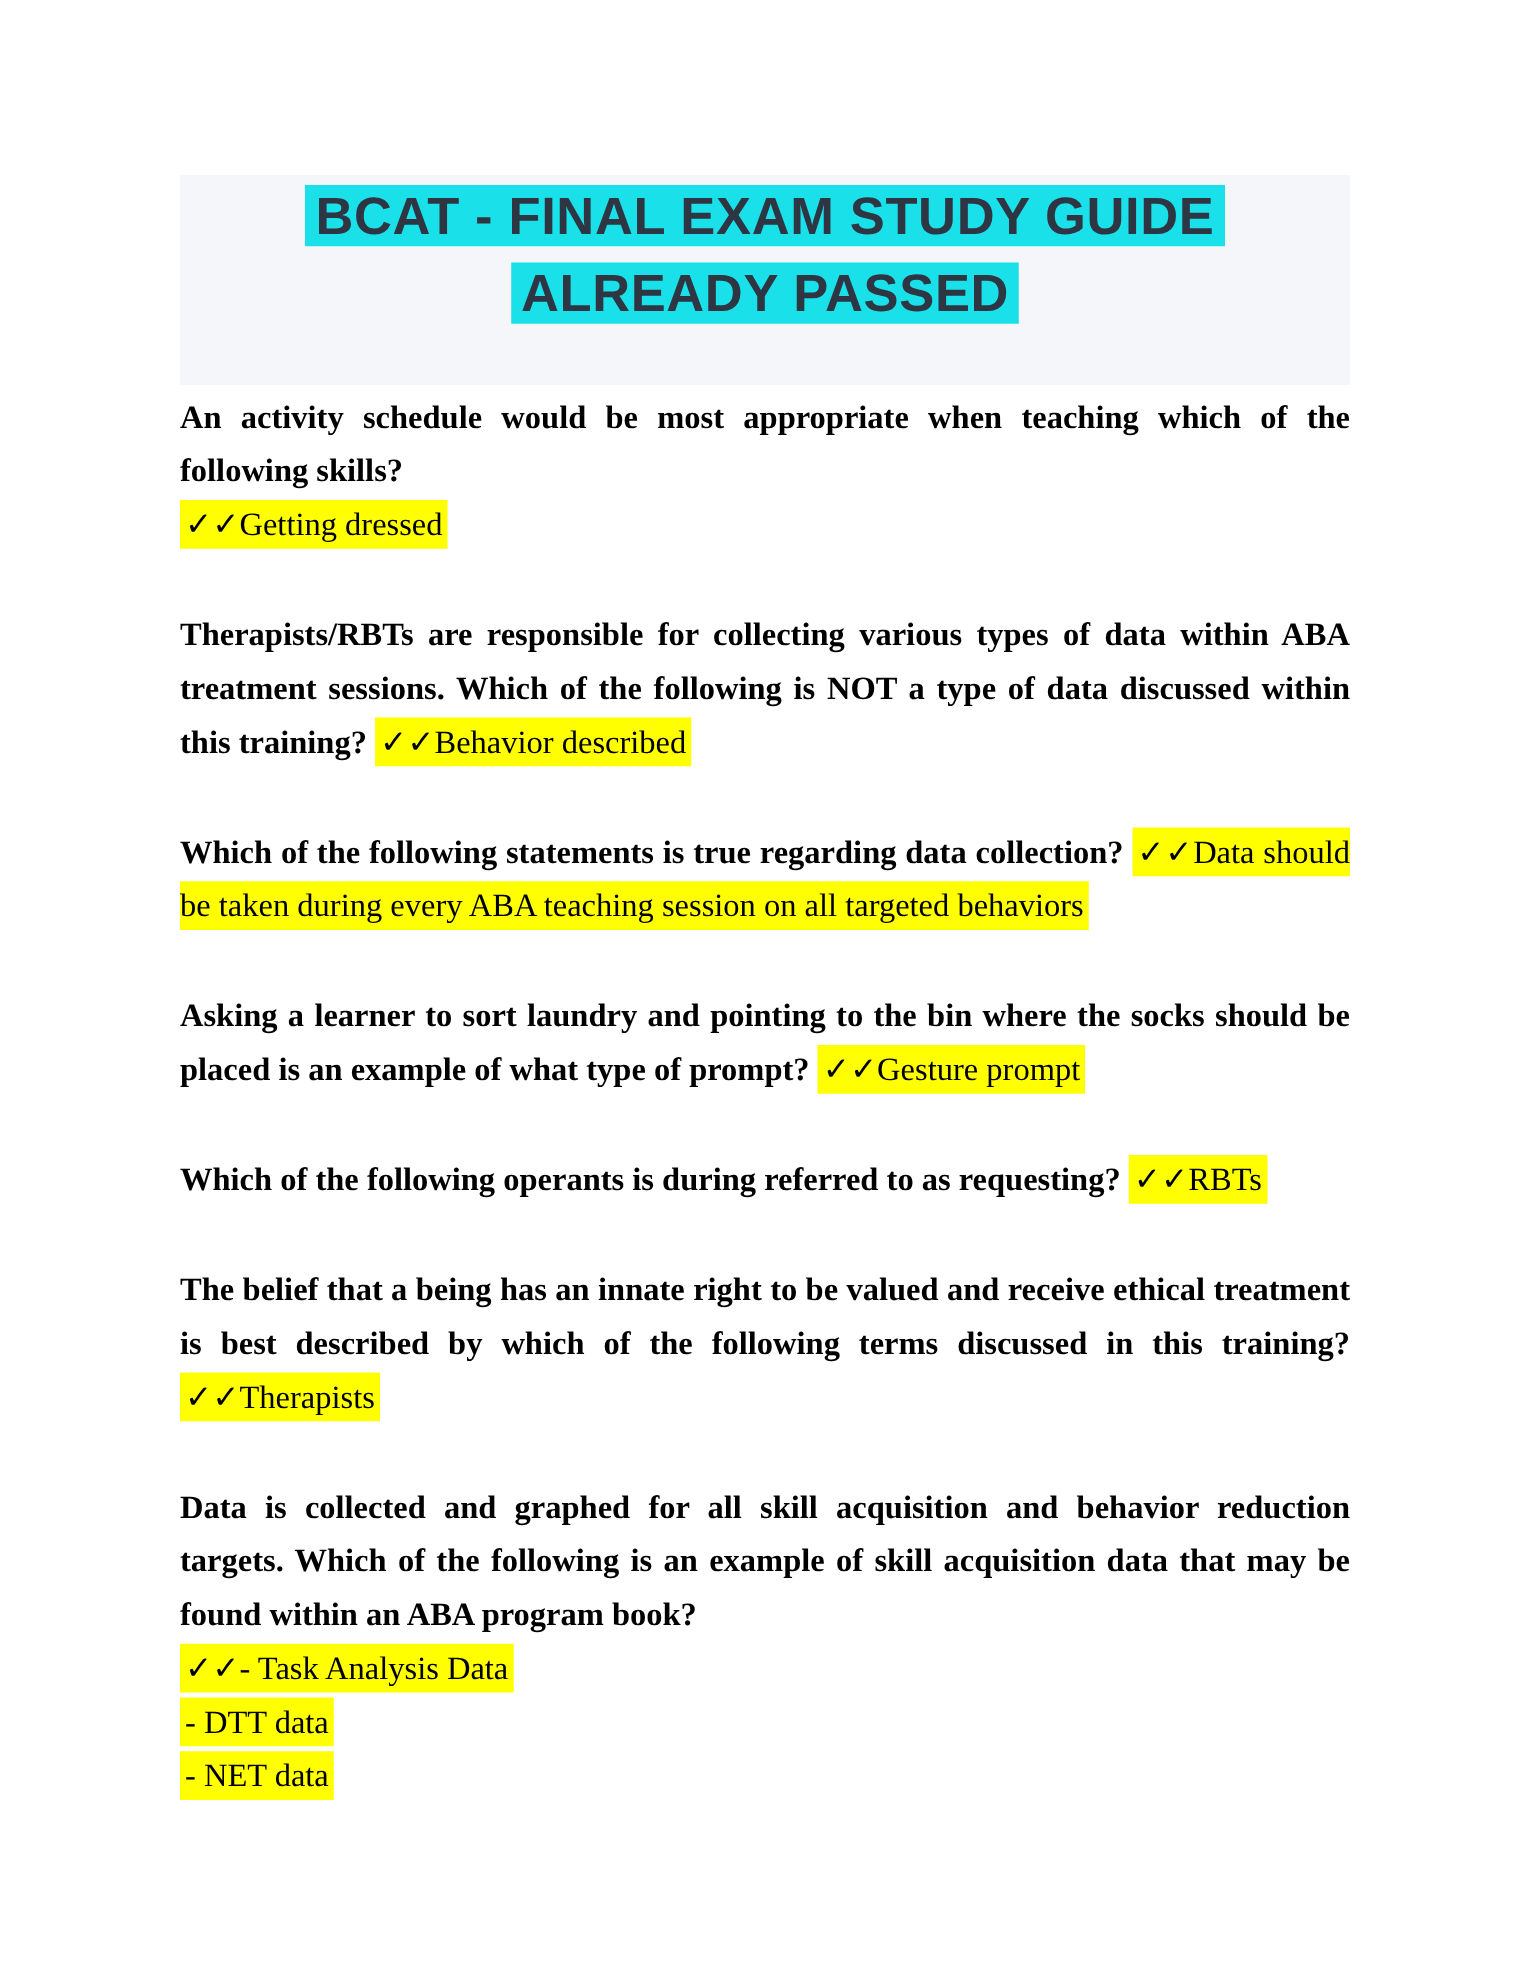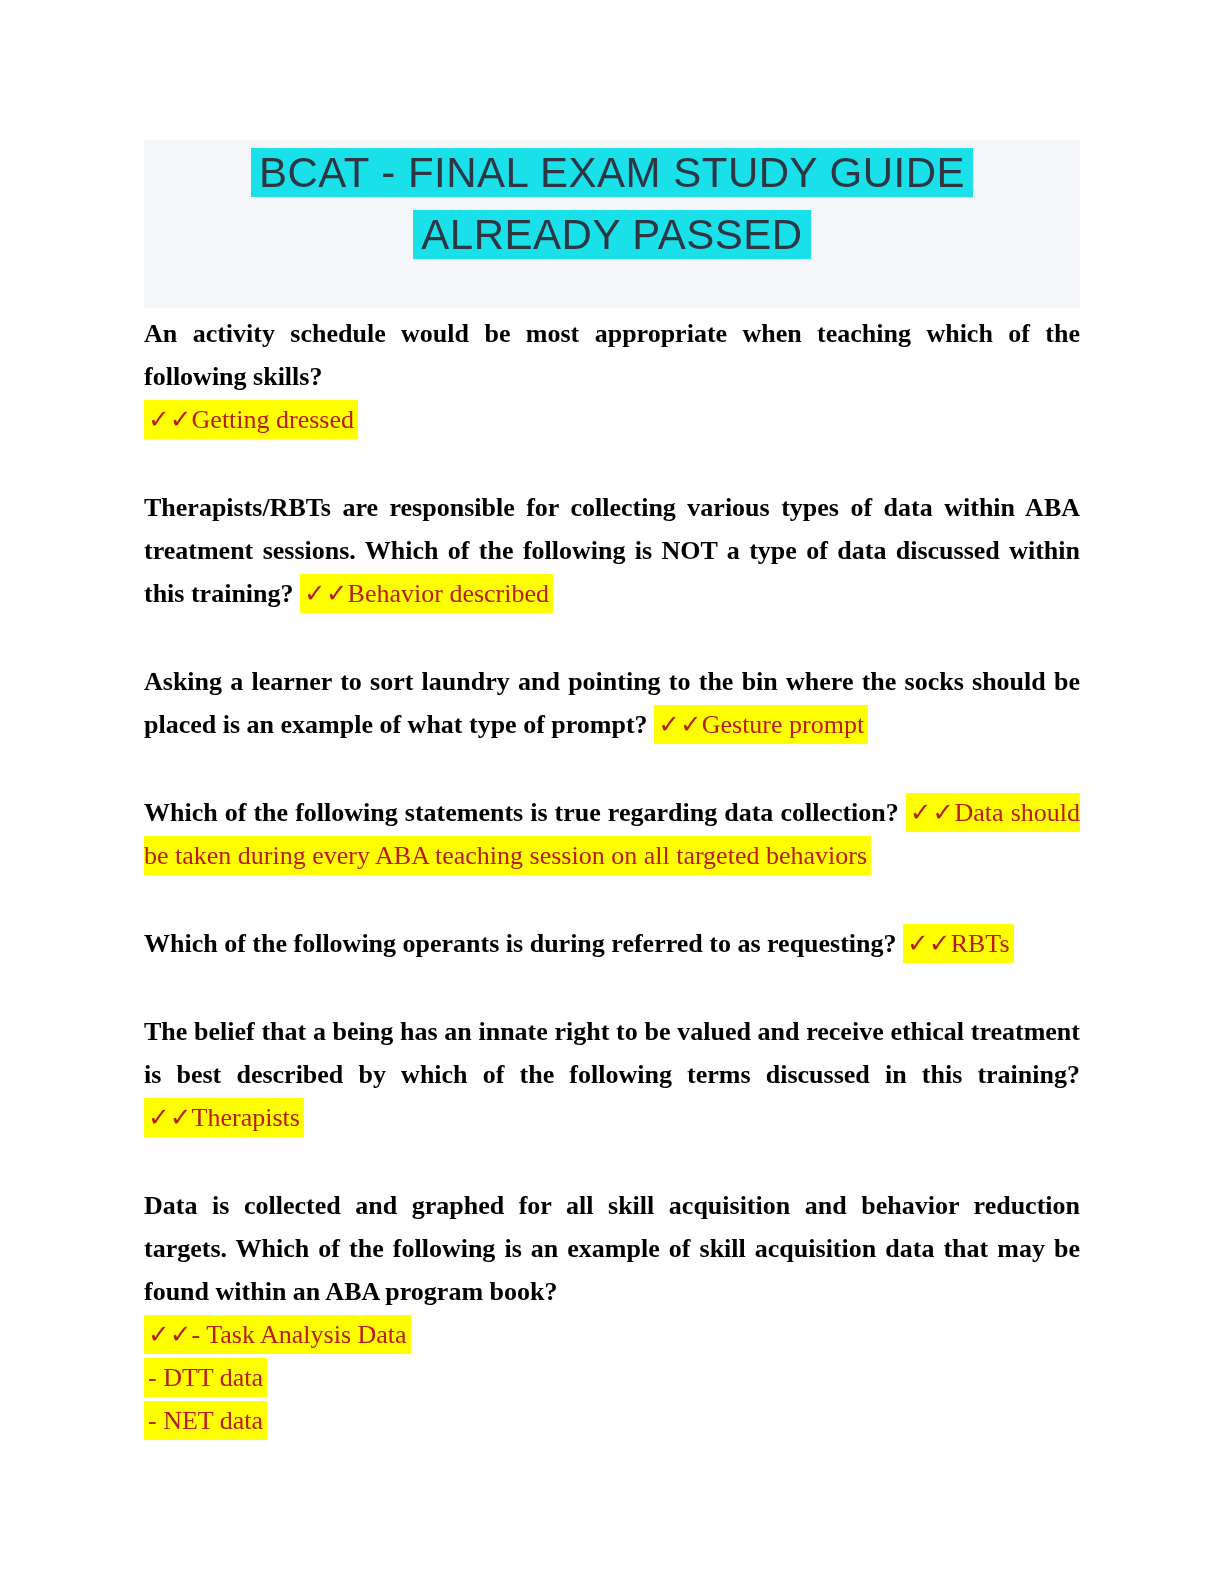--- a/index.html
+++ b/index.html
@@ -24,21 +24,21 @@
   
   .header-band {
     background: var(--band_bg, #f5f6fa);
     text-align: center;
     padding: 2px 0 42px 0;
     margin-bottom: 4px;
   }
   .doc-title {
     margin: 0;
     font-family: "Liberation Sans", "DejaVu Sans", sans-serif;
-    font-weight: 400;
+    font-weight: 700;
     font-size: 42px;
     line-height: 62px;
     color: var(--title_text, #2d3642);
     letter-spacing: 0.5px;
   }
   .hl-cyan {
     background: var(--cyan_highlight, #1ae0e9);
     padding: 1px 8px;
   }
   
@@ -50,21 +50,21 @@
     line-height: 43px;
     text-align: justify;
     margin: 0 0 45px 0;
   }
   p.qa:last-child { margin-bottom: 0; }
   .q {
     font-weight: 700;
   }
   mark.hl {
     background: var(--yellow_highlight, #ffff00);
-    color: #b91c1c;
+    color: #000000;
     font-weight: 400;
     padding: 5px 4px;
   }
   .ans-block {
     display: block;
   }
 </style>
 </head>
 <body>
 
@@ -73,23 +73,23 @@
   <div class="header-band">
     <h1 class="doc-title"><span class="hl-cyan">BCAT - FINAL EXAM STUDY GUIDE</span><br><span class="hl-cyan">ALREADY PASSED</span></h1>
   </div>
 
   <div class="content">
 
     <p class="qa"><span class="q">An activity schedule would be most appropriate when teaching which of the following skills?</span><span class="ans-block"><mark class="hl">✓✓Getting dressed</mark></span></p>
 
     <p class="qa"><span class="q">Therapists/RBTs are responsible for collecting various types of data within ABA treatment sessions. Which of the following is NOT a type of data discussed within this training? </span><mark class="hl">✓✓Behavior described</mark></p>
 
+    <p class="qa"><span class="q">Which of the following statements is true regarding data collection? </span><mark class="hl">✓✓Data should be taken during every ABA teaching session on all targeted behaviors</mark></p>
+
     <p class="qa"><span class="q">Asking a learner to sort laundry and pointing to the bin where the socks should be placed is an example of what type of prompt? </span><mark class="hl">✓✓Gesture prompt</mark></p>
-
-    <p class="qa"><span class="q">Which of the following statements is true regarding data collection? </span><mark class="hl">✓✓Data should be taken during every ABA teaching session on all targeted behaviors</mark></p>
 
     <p class="qa"><span class="q">Which of the following operants is during referred to as requesting? </span><mark class="hl">✓✓RBTs</mark></p>
 
 
     <p class="qa"><span class="q">The belief that a being has an innate right to be valued and receive ethical treatment is best described by which of the following terms discussed in this training? </span><mark class="hl">✓✓Therapists</mark></p>
 
     <p class="qa"><span class="q">Data is collected and graphed for all skill acquisition and behavior reduction targets. Which of the following is an example of skill acquisition data that may be found within an ABA program book?</span><span class="ans-block"><mark class="hl">✓✓- Task Analysis Data</mark></span><span class="ans-block"><mark class="hl">- DTT data</mark></span><span class="ans-block"><mark class="hl">- NET data</mark></span></p>
 
   </div>
 </div>

